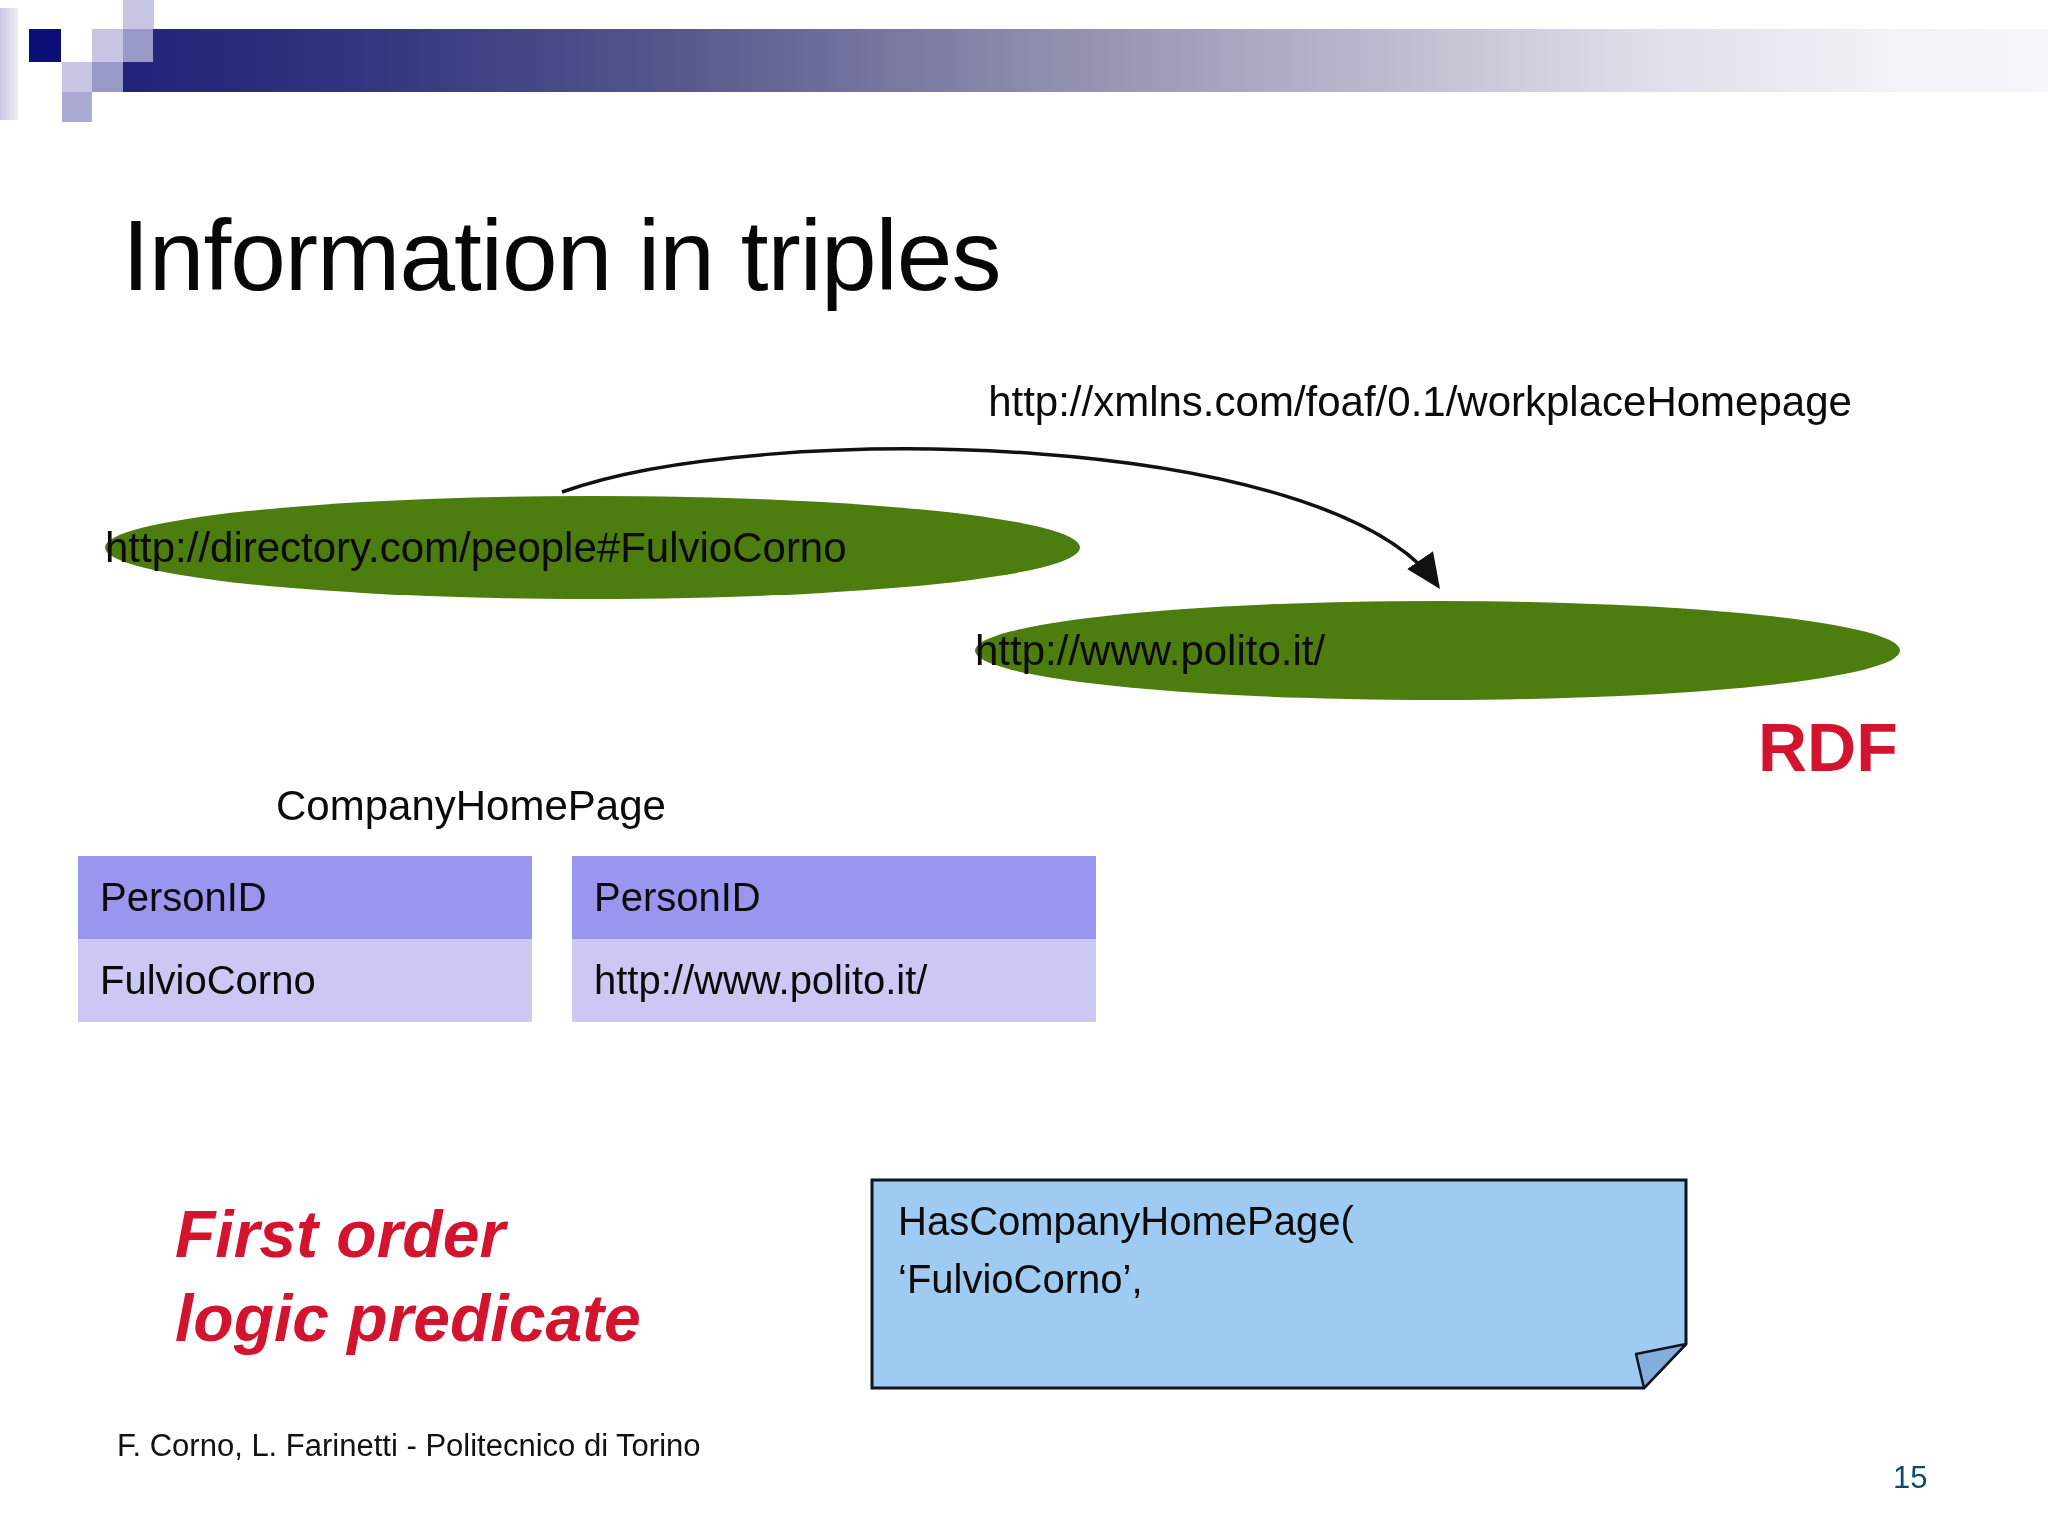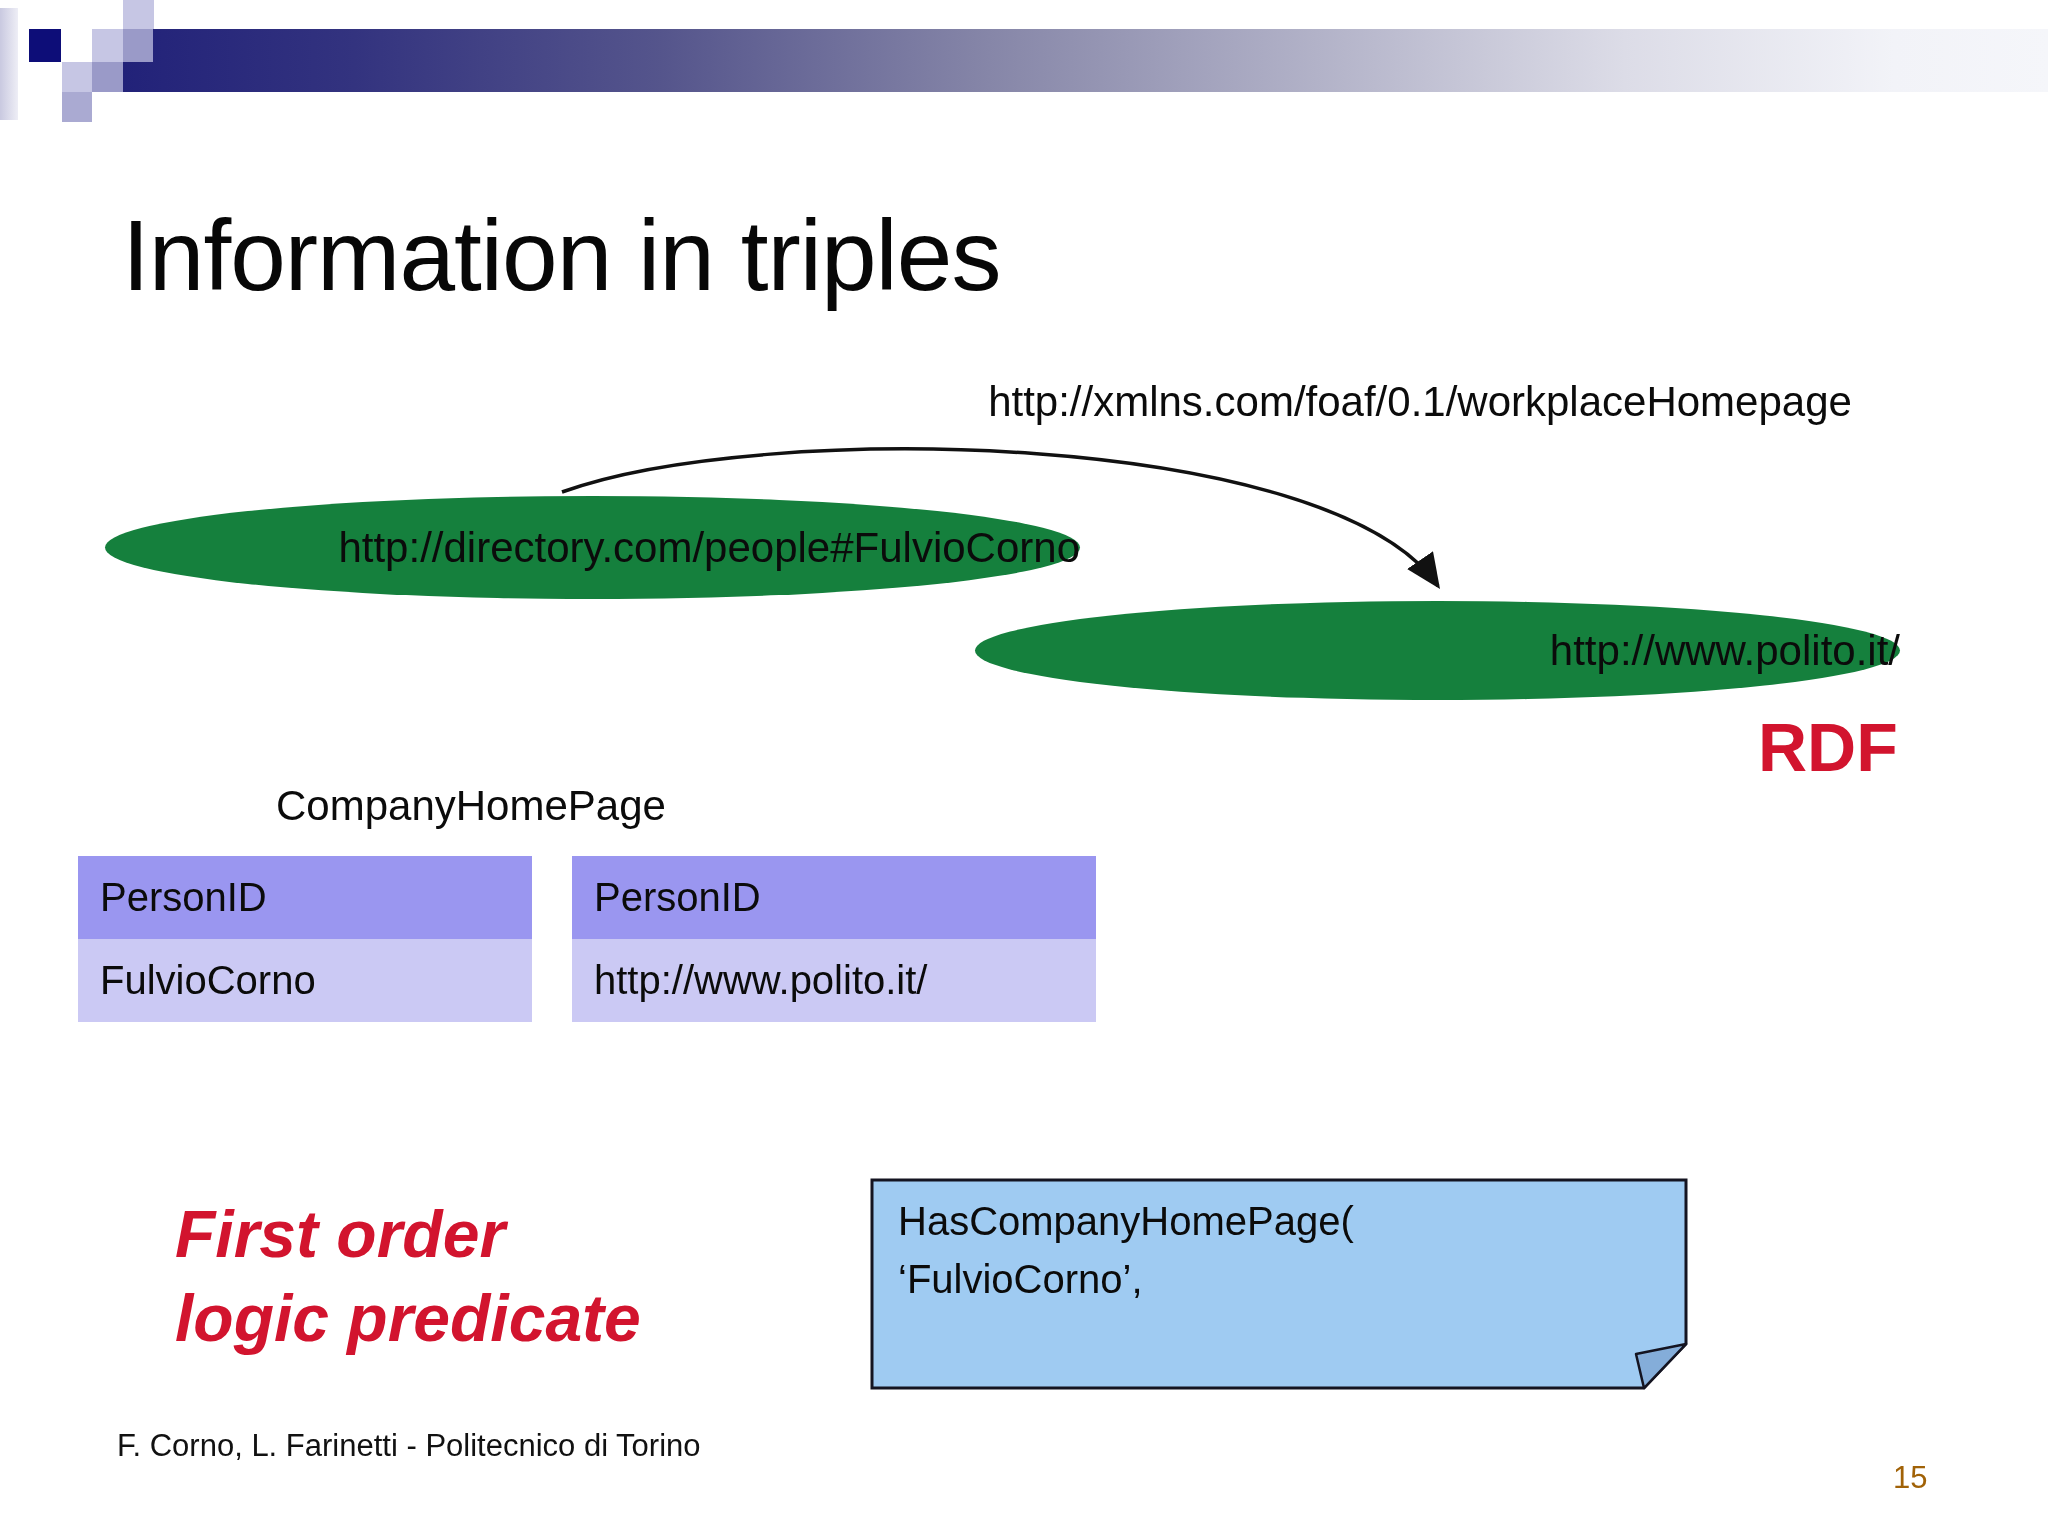--- a/index.html
+++ b/index.html
@@ -18,42 +18,42 @@
   .sq-navy{left:29px;top:29px;width:32px;height:33px;background:#0d0d78;}
   .sq-light-1{left:92px;top:29px;width:31px;height:33px;background:#c6c6e4;}
   .sq-med-1{left:123px;top:29px;width:30px;height:33px;background:#9a9ac8;}
   .sq-light-2{left:62px;top:62px;width:30px;height:30px;background:#c6c6e4;}
   .sq-med-2{left:92px;top:62px;width:31px;height:30px;background:#9a9ac8;}
   .sq-med-3{left:62px;top:92px;width:30px;height:30px;background:#aaaad2;}
   
   .title{position:absolute;left:122px;top:198px;font-size:100px;letter-spacing:-1px;color:#070707;white-space:nowrap;}
   
   .foaf-label{position:absolute;left:930px;top:378px;width:980px;text-align:center;font-size:42px;white-space:nowrap;}
-  .ellipse{position:absolute;border-radius:50%;background:#15803d;display:flex;align-items:center;justify-content:flex-end;font-size:42px;white-space:nowrap;}
+  .ellipse{position:absolute;border-radius:50%;background:#4d7c0f;display:flex;align-items:center;justify-content:flex-start;font-size:42px;white-space:nowrap;}
   .ellipse-subject{left:105px;top:496px;width:975px;height:103px;}
   .ellipse-object{left:975px;top:601px;width:925px;height:99px;}
   .arrow-svg{position:absolute;left:0;top:0;width:2048px;height:1536px;pointer-events:none;}
   .rdf-caption{position:absolute;left:1758px;top:708px;font-size:68px;font-weight:bold;color:#d2142e;white-space:nowrap;}
   
   .table-name{position:absolute;left:276px;top:782px;font-size:42px;}
   .rel-table{position:absolute;left:42px;top:856px;}
   .trow{display:flex;}
   .cell{height:83px;display:flex;align-items:center;padding-left:22px;font-size:40px;box-sizing:border-box;margin-left:36px;}
   .c1{width:454px;margin-right:4px;}
   .c2{width:524px;}
   .th{background:#9a96f0;}
   .td{background:#cbc9f4;}
   .rel-caption{position:absolute;left:1052px;top:918px;font-size:66px;font-weight:bold;color:#d2142e;white-space:nowrap;}
   
   .folog-caption{position:absolute;left:175px;top:1192px;font-size:66px;font-weight:bold;color:#d2142e;line-height:1.28;white-space:nowrap;font-style:italic;}
   .code-box{position:absolute;left:870px;top:1178px;width:818px;height:212px;}
   .code-text{position:absolute;left:28px;top:14px;font-size:40px;line-height:58px;color:#0b0b0b;white-space:nowrap;}
   
   .footer-authors{position:absolute;left:117px;top:1428px;font-size:31px;color:#111;white-space:nowrap;}
-  .page-number{position:absolute;left:1893px;top:1460px;font-size:31px;color:#a16207;text-align:right;}
+  .page-number{position:absolute;left:1893px;top:1460px;font-size:31px;color:#0c4a6e;text-align:right;}
 </style>
 </head>
 <body>
 
 <div class="slide">
 
   <div class="deco left-strip"></div>
   <div class="deco banner-bar"></div>
   <div class="sq sq-light-top"></div>
   <div class="sq sq-navy"></div>

